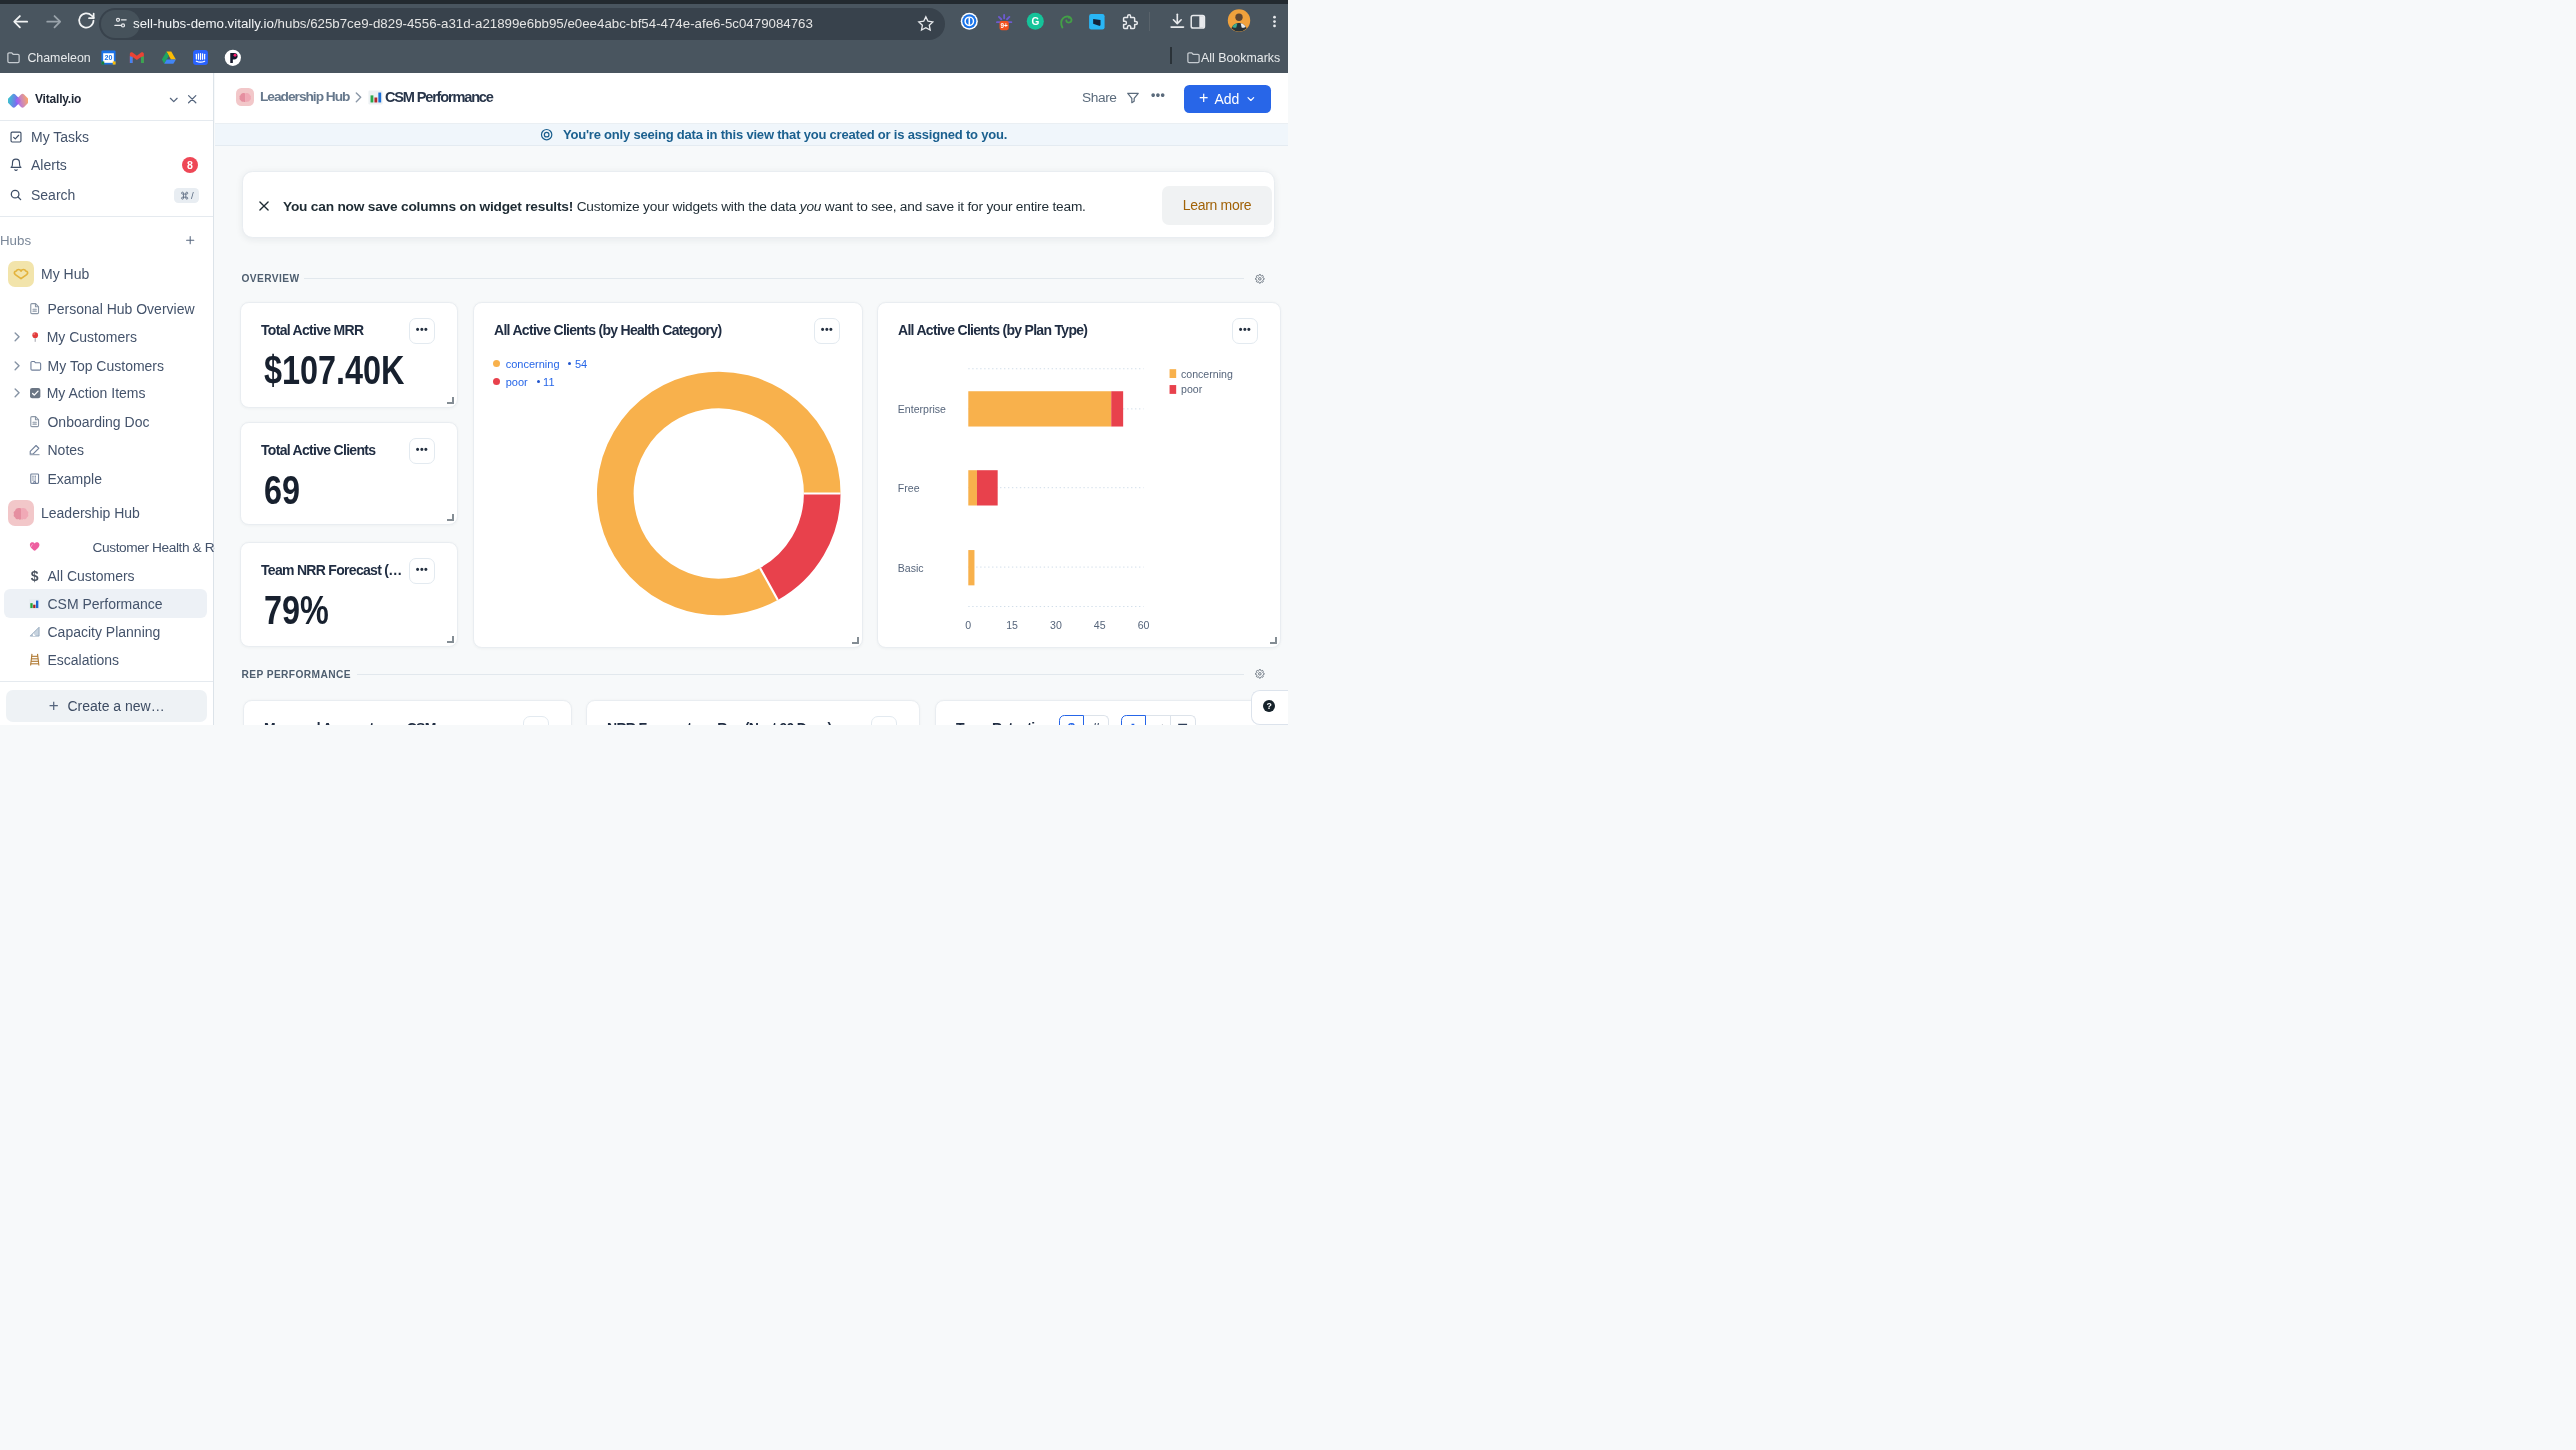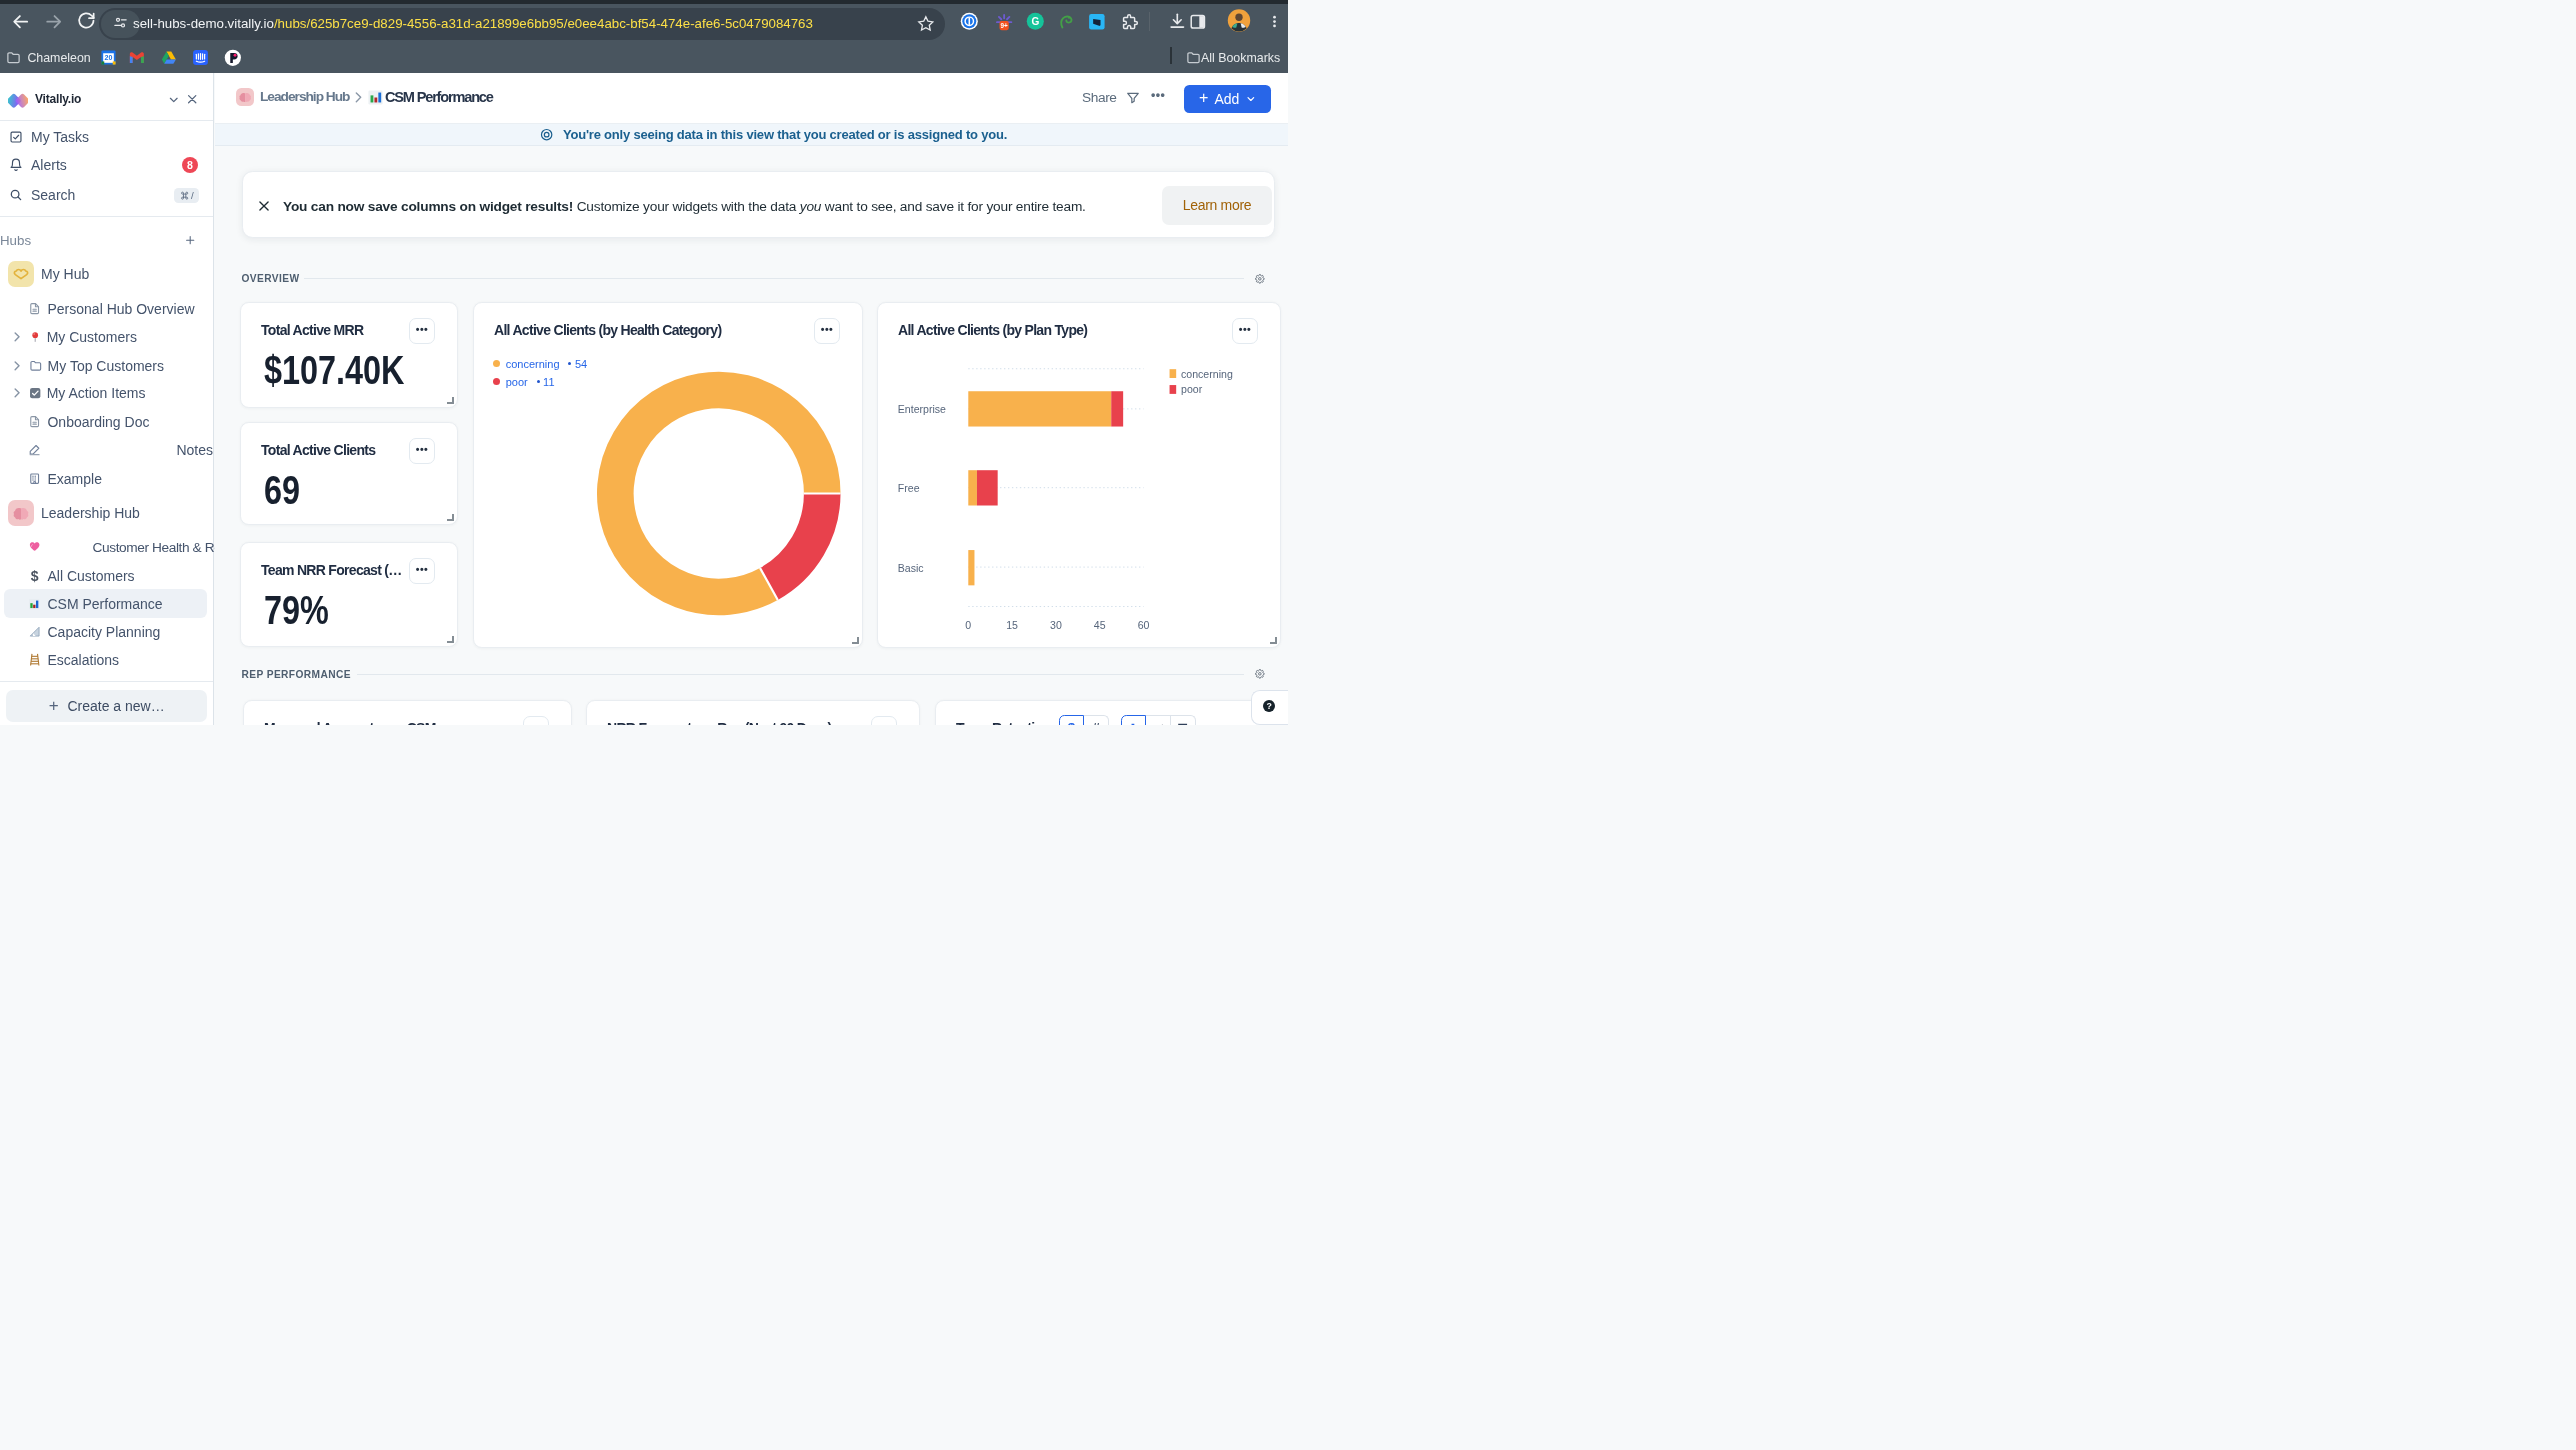--- a/index.html
+++ b/index.html
@@ -5,21 +5,21 @@
 * { margin:0; padding:0; box-sizing:border-box; }
 html,body { width:1288px; height:725px; overflow:hidden; font-family:"Liberation Sans", sans-serif; }
 body { position:relative; background:#F7F9FA; }
 
 #chrome { position:absolute; top:0; left:0; width:1288px; height:73px; background:#49555F; }
 #frame-strip { position:absolute; top:0; left:0; width:1288px; height:3.5px; background:#232A30; }
 .navicon { position:absolute; top:9.7px; width:24px; height:24px; display:flex; align-items:center; justify-content:center; }
 #urlbar { position:absolute; left:99px; top:8px; width:846px; height:32px; background:#38424C; border-radius:16px; }
 #urltune { position:absolute; left:1.8px; top:1.8px; width:39px; height:28px; background:#46525B; border-radius:14px; display:flex; align-items:center; justify-content:center; }
 #urltext { position:absolute; left:34px; top:8.4px; font-size:13.3px; color:#F2F4F6; white-space:nowrap; }
-#urltext .path { color:#fde047; }
+#urltext .path { color:#e5e5e5; }
 #bookmarks { position:absolute; top:42px; left:0; width:1288px; height:31px; }
 .bm { position:absolute; top:3.5px; height:24px; display:flex; align-items:center; color:#E8EBED; font-size:12.4px; white-space:nowrap; }
 
 #sidebar { position:absolute; top:73px; left:0; width:214px; height:652px; background:#FFFFFF; border-right:0.9px solid #DCE3E9; }
 #sb-head { position:absolute; top:6px; left:0; width:213px; height:42px; border-bottom:0.9px solid #E5EAEF;padding-left:32px; }
 .sb-row { position:absolute; left:0; width:213px; height:28px; display:flex; align-items:center; color:#44536B; font-size:14px; white-space:nowrap; }
 .sb-ic { width:16px; height:16px; margin-left:8.8px; margin-right:4.4px; flex:none; display:flex; align-items:center; justify-content:center; }
 .sb-label { color:#7A8798; font-size:13.3px; }
 .badge { position:absolute; right:15px; width:16px; height:16px; border-radius:8px; background:#EE4756; color:#fff; font-size:10.6px; font-weight:bold; display:flex; align-items:center; justify-content:center; }
 .kbd { position:absolute; right:14px; background:#E8EDF2; color:#5A6A80; border-radius:4.4px; font-size:9.7px; padding:1.8px 5.3px; }
@@ -340,21 +340,21 @@
     <div class="sb-row" style="top:335px;">
       <span class="sb-ic" style="margin-left:28px; margin-right:6.2px; width:13.3px; height:13.3px;">
           <svg width="13.3" height="13.3" viewBox="0 0 24 24" fill="none" stroke="#8A96A6" stroke-width="2">
             <path d="M13.5 3H7a2 2 0 0 0-2 2v14a2 2 0 0 0 2 2h10a2 2 0 0 0 2-2V8.5z"></path>
             <path d="M13.5 3v5.5H19"></path>
             <path d="M9 13h6M9 16.5h6" stroke-linecap="round"></path>
           </svg>
         </span>
       <span>Onboarding Doc</span>
     </div>
-    <div class="sb-row" style="top:363px;justify-content:space-between;">
+    <div class="sb-row" style="top:363px;">
       <span class="sb-ic" style="margin-left:28px; margin-right:6.2px; width:13.3px; height:13.3px;">
           <svg width="13.3" height="13.3" viewBox="0 0 24 24" fill="none" stroke="#71809A" stroke-width="2">
             <path d="M14.5 4.5l5 5L9 20H4v-5z" stroke-linejoin="round"></path>
             <path d="M4 21h16" stroke-linecap="round" stroke="#9AA5B4"></path>
           </svg>
         </span>
       <span>Notes</span>
     </div>
     <div class="sb-row" style="top:392px;">
       <span class="sb-ic" style="margin-left:28px; margin-right:6.2px; width:13.3px; height:13.3px;">

